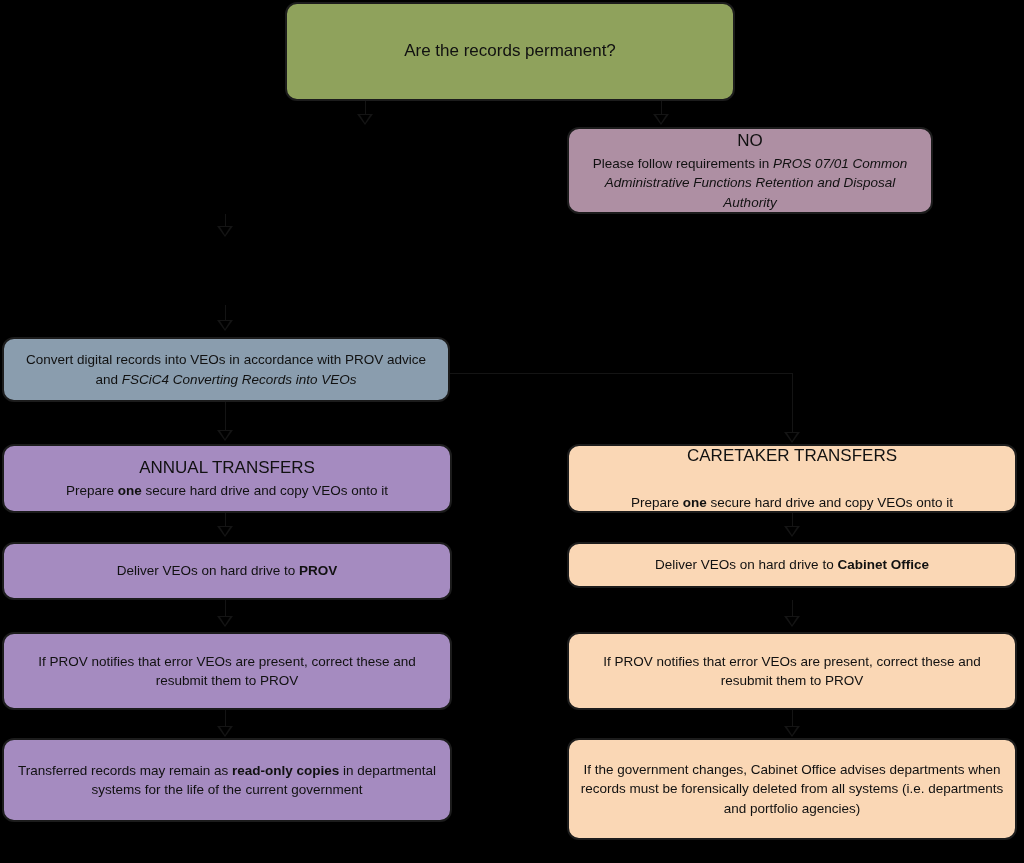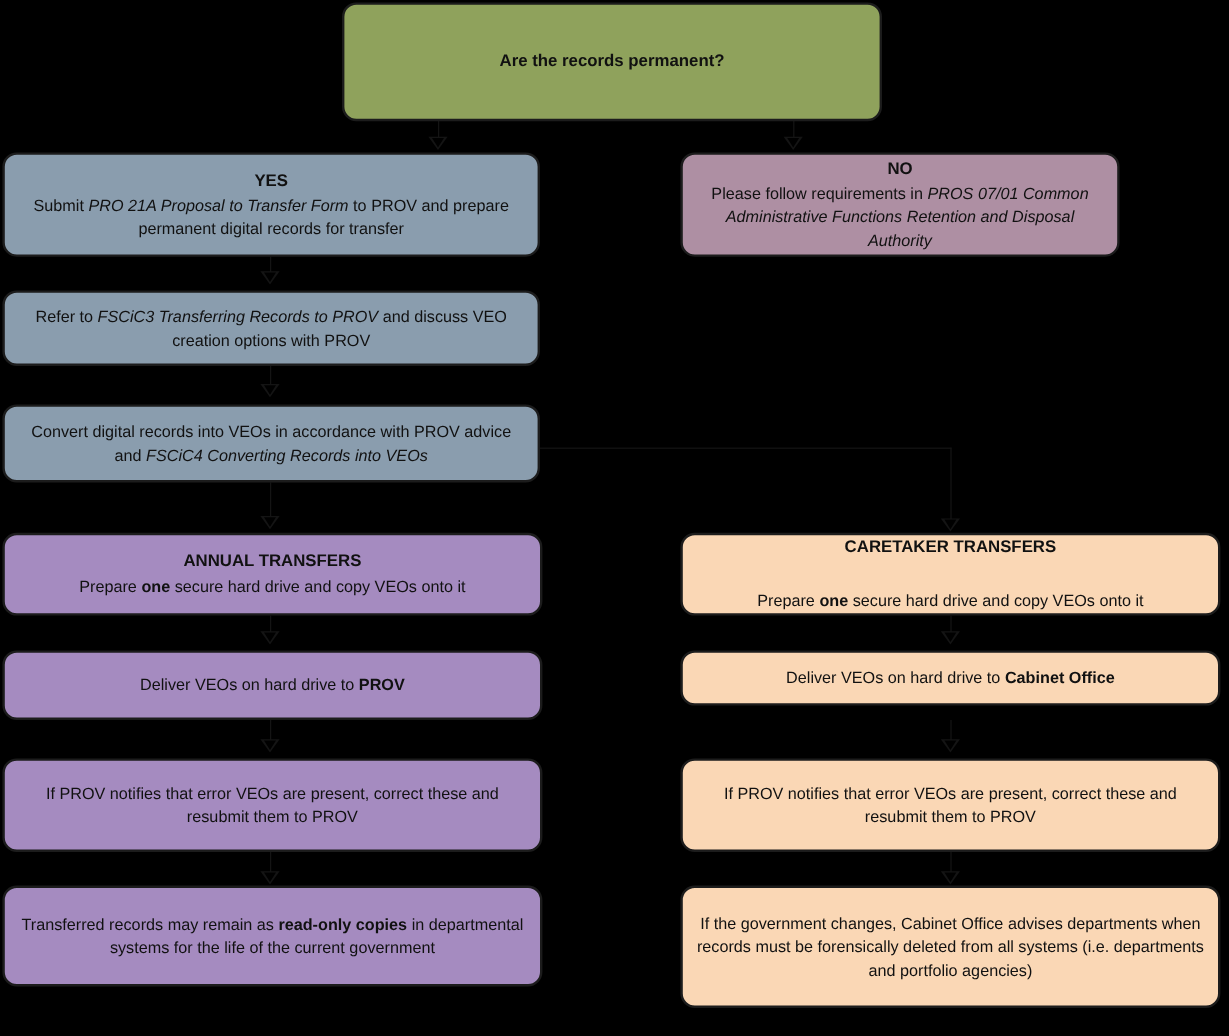--- a/index.html
+++ b/index.html
@@ -25,22 +25,22 @@
     display: flex;
     flex-direction: column;
     align-items: center;
     justify-content: center;
     text-align: center;
     padding: 4px 10px;
     line-height: 1.42;
     font-size: 13.5px;
   }
   .node .title {
-    font-weight: bold;
-    font-size: 14px;
+    font-weight: normal;
+    font-size: 17px;
     margin-bottom: 1px;
   }
   .node .body {
     font-weight: normal;
   }
   .node .body i { font-style: italic; }
   .node .body b { font-weight: bold; }
 
   
   .c-green  { background: #8fa25c; }
@@ -117,33 +117,26 @@
   <div class="vline" style="left:225px; top:710px; height:18px;"></div>
   <div class="arrowhead" style="left:217px; top:726px;"></div>
 
   <div class="vline" style="left:792px; top:710px; height:18px;"></div>
   <div class="arrowhead" style="left:784px; top:726px;"></div>
 
   <div class="node c-green" style="left:285px; top:2px; width:450px; height:99px;">
     <div class="title">Are the records permanent?</div>
   </div>
 
-  <div class="node c-blue" style="left:2px; top:127px; width:448px; height:87px;">
-    <div class="title">YES</div>
-    <div class="body"><span>Submit </span><i>PRO 21A Proposal to Transfer Form</i><span> to PROV and prepare permanent digital records for transfer</span></div>
-  </div>
 
   <div class="node c-mauve" style="left:567px; top:127px; width:366px; height:87px;">
     <div class="title">NO</div>
     <div class="body"><span>Please follow requirements in </span><i>PROS 07/01 Common Administrative Functions Retention and Disposal Authority</i><span></span></div>
   </div>
 
-  <div class="node c-blue" style="left:2px; top:242px; width:448px; height:63px;">
-    <div class="body"><span>Refer to </span><i>FSCiC3 Transferring Records to PROV</i><span> and discuss VEO creation options with PROV</span></div>
-  </div>
 
   <div class="node c-blue" style="left:2px; top:337px; width:448px; height:65px;">
     <div class="body"><span>Convert digital records into VEOs in accordance with PROV advice and </span><i>FSCiC4 Converting Records into VEOs</i><span></span></div>
   </div>
 
   <div class="node c-purple" style="left:2px; top:444px; width:450px; height:69px;">
     <div class="title">ANNUAL TRANSFERS</div>
     <div class="body"><span>Prepare </span><b>one</b><span> secure hard drive and copy VEOs onto it</span></div>
   </div>
 

